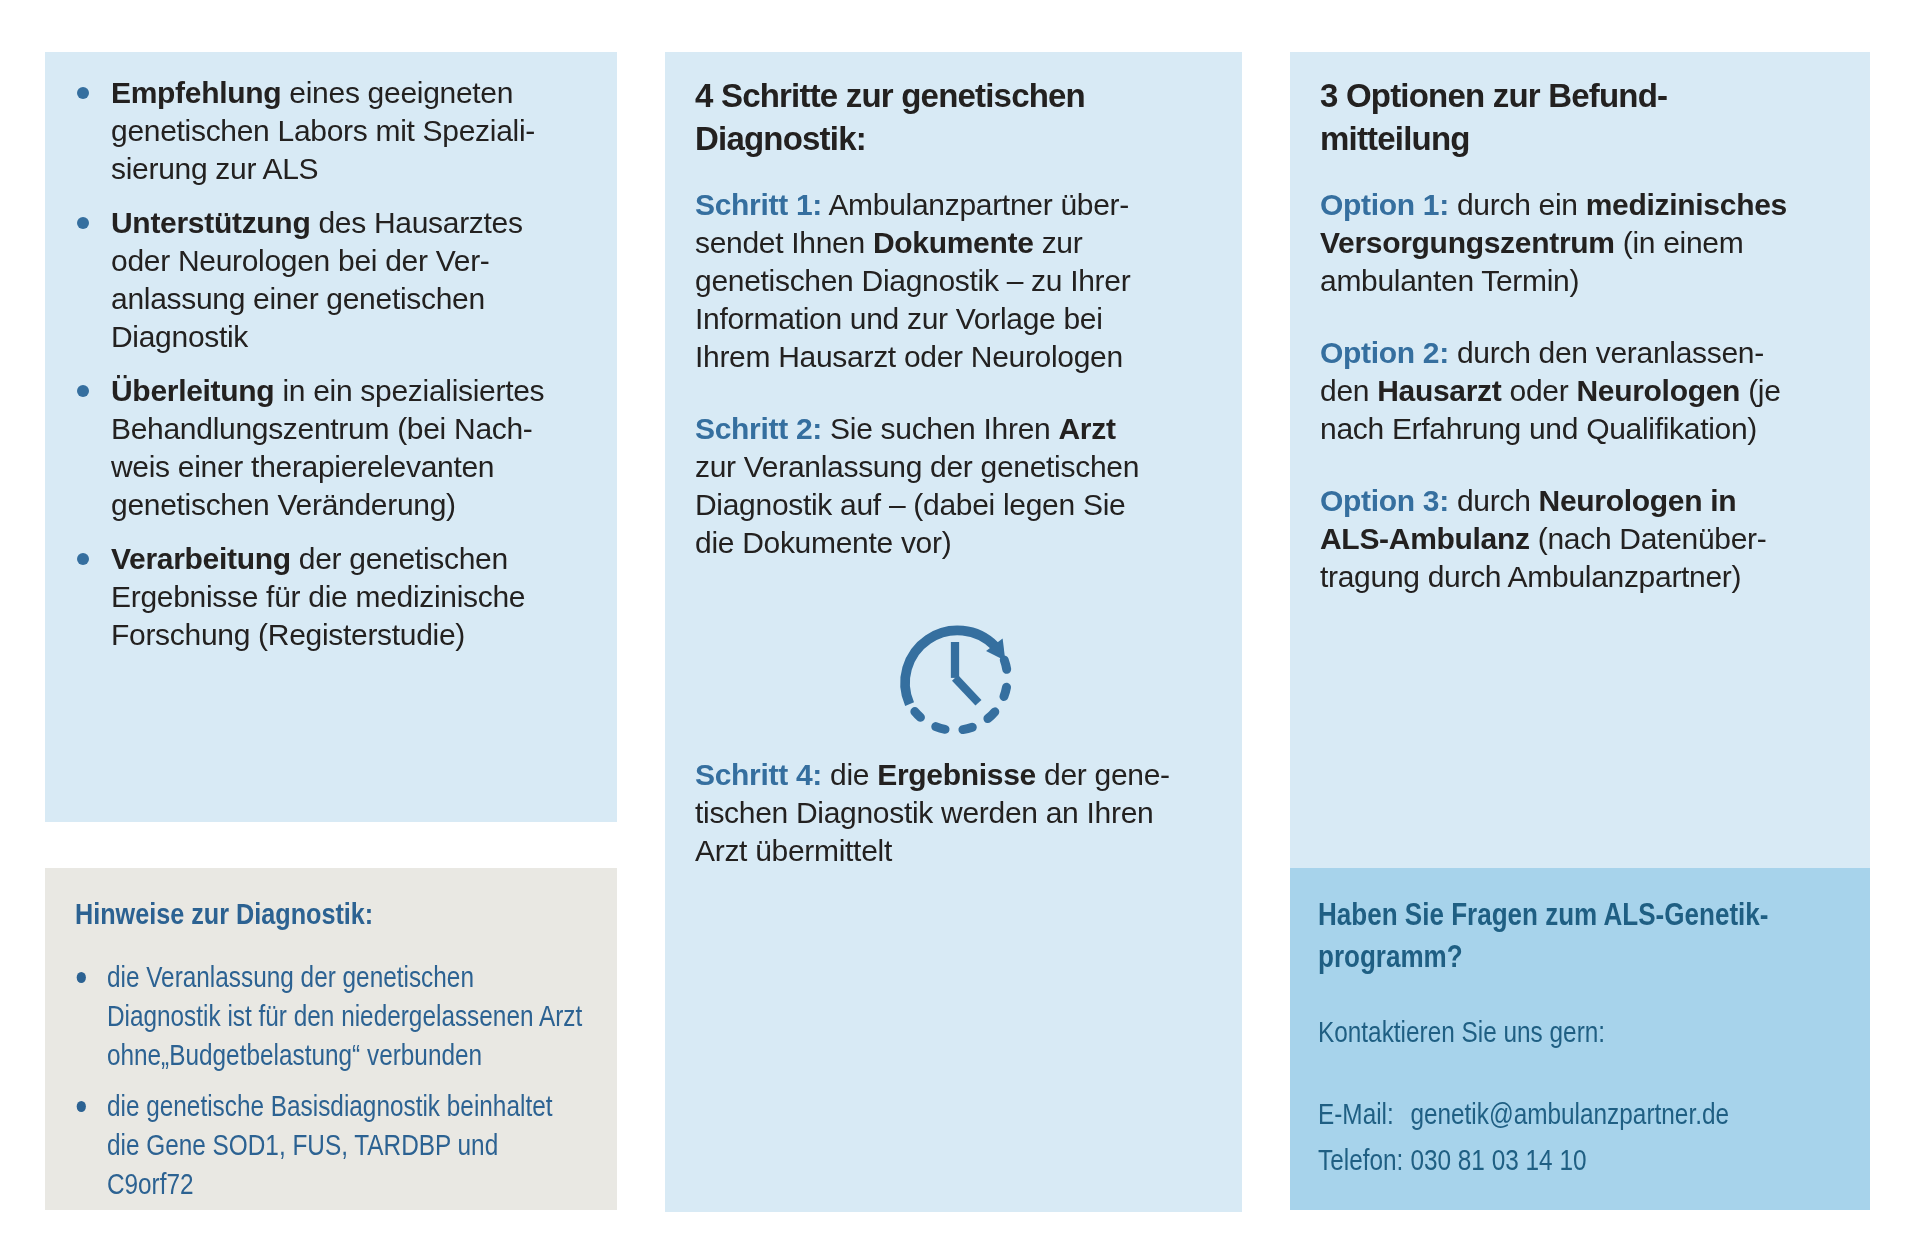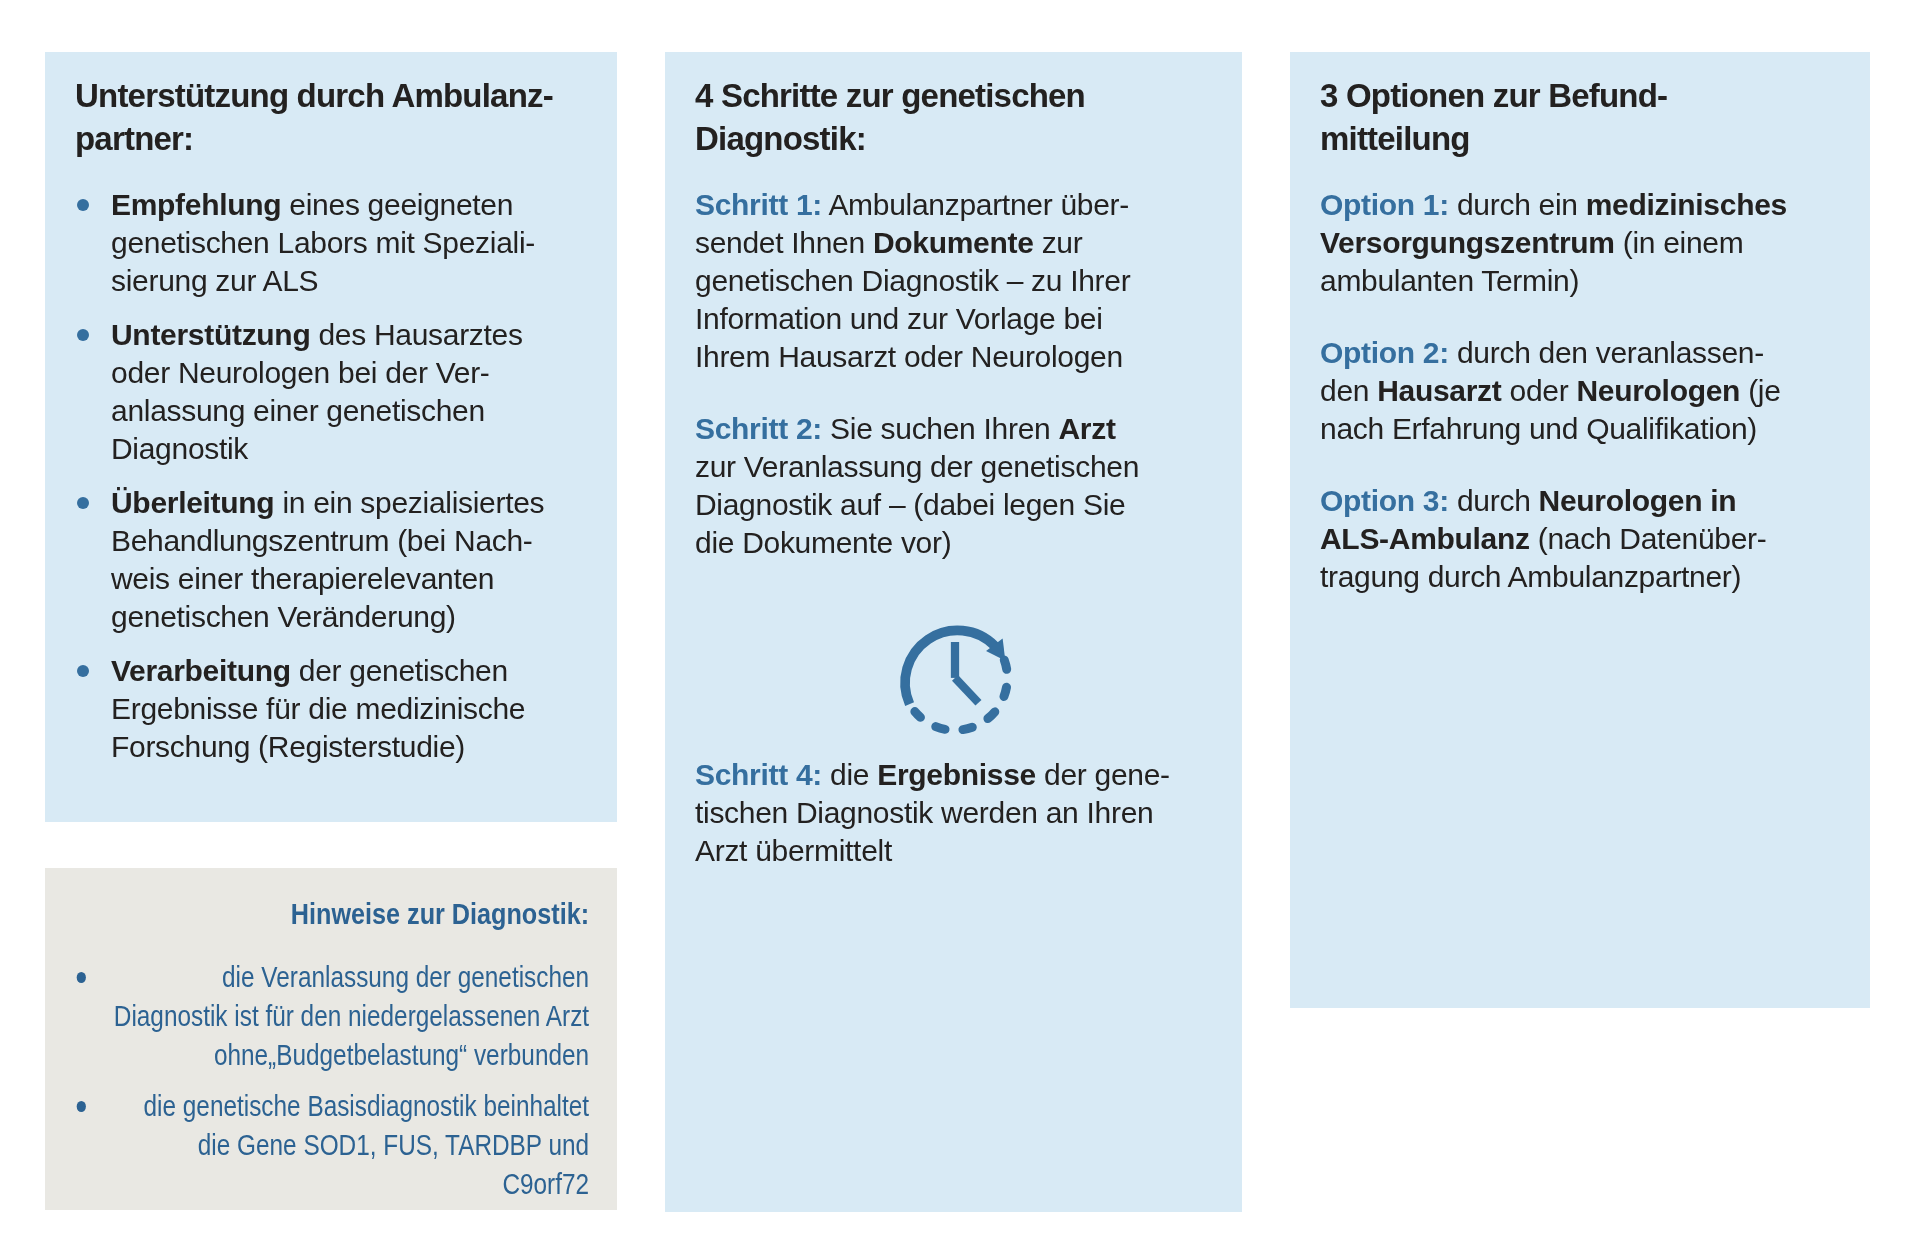--- a/index.html
+++ b/index.html
@@ -5,21 +5,21 @@
   html,body{margin:0;padding:0;background:#ffffff;}
   .canvas{position:relative;width:1920px;height:1239px;background:#ffffff;overflow:hidden;
           font-family:"Liberation Sans",sans-serif;color:#232120;}
   :root{--accent:#356f9f;--hintblue:#2c6292;--contactblue:#1f5f83;}
   .box{position:absolute;box-sizing:border-box;}
   .lightblue{background:#d8eaf5;}
   .graybox{background:#e9e8e3;}
   .medblue{background:#a7d3eb;}
 
   #support-box{left:45px;top:52px;width:572px;height:770px;padding:22px 28px 0 30px;}
-  #hints-box{left:45px;top:868px;width:572px;height:342px;padding:26px 28px 0 30px;text-align:right;}
+  #hints-box{left:45px;top:868px;width:572px;height:342px;padding:26px 28px 0 30px;}
   #steps-box{left:665px;top:52px;width:577px;height:1160px;padding:22px 28px 0 30px;}
   #options-box{left:1290px;top:52px;width:580px;height:956px;padding:22px 28px 0 30px;}
   #contact-box{left:1290px;top:868px;width:580px;height:342px;padding:26px 28px 0 28px;}
 
   .h1{font-weight:bold;font-size:33px;line-height:43px;letter-spacing:-0.8px;
       white-space:pre-line;margin:0 0 26px 0;}
   #steps-box .h1, #options-box .h1{}
 
   .body-txt{font-size:30px;line-height:38px;letter-spacing:-0.3px;}
   .seg-p{white-space:pre-line;margin:0 0 34px 0;}
@@ -50,22 +50,20 @@
 
   .icon-wrap{display:flex;justify-content:center;margin:24px 0 10px 0;height:150px;
              align-items:center;}
 </style>
 </head>
 <body>
 
 <div class="canvas">
 
   <div class="box lightblue" id="support-box">
-    <h2 class="h1">Unterstützung durch Ambulanz-
-partner:</h2>
     <ul class="blist body-txt">
       <li><span class="dot"></span><span><span class="b">Empfehlung</span><span> eines geeigneten
 genetischen Labors mit Speziali-
 sierung zur ALS</span></span></li>
       <li><span class="dot"></span><span><span class="b">Unterstützung</span><span> des Hausarztes
 oder Neurologen bei der Ver-
 anlassung einer genetischen
 Diagnostik</span></span></li>
       <li><span class="dot"></span><span><span class="b">Überleitung</span><span> in ein spezialisiertes
 Behandlungszentrum (bei Nach-
@@ -128,14 +126,29 @@
 Versorgungszentrum</span><span> (in einem
 ambulanten Termin)</span></span></p>
     <p class="seg-p body-txt"><span class="b accent">Option 2:</span><span><span> durch den veranlassen-
 den </span><span class="b">Hausarzt</span><span> oder </span><span class="b">Neurologen</span><span> (je
 nach Erfahrung und Qualifikation)</span></span></p>
     <p class="seg-p body-txt"><span class="b accent">Option 3:</span><span><span> durch </span><span class="b">Neurologen in
 ALS-Ambulanz</span><span> (nach Datenüber-
 tragung durch Ambulanzpartner)</span></span></p>
   </div>
 
+  <div class="box medblue" id="contact-box">
+    <div class="condensed">
+      <h3 class="contact-h">Haben Sie Fragen zum ALS-Genetik-
+programm?</h3>
+      <p class="contact-txt contact-intro">Kontaktieren Sie uns gern:</p>
+      <div class="contact-row contact-txt">
+        <span class="lbl">E-Mail:</span>
+        <span>genetik@ambulanzpartner.de</span>
+      </div>
+      <div class="contact-row contact-txt">
+        <span class="lbl">Telefon:</span>
+        <span>030 81 03 14 10</span>
+      </div>
+    </div>
+  </div>
 
 </div>
 
 </body></html>

